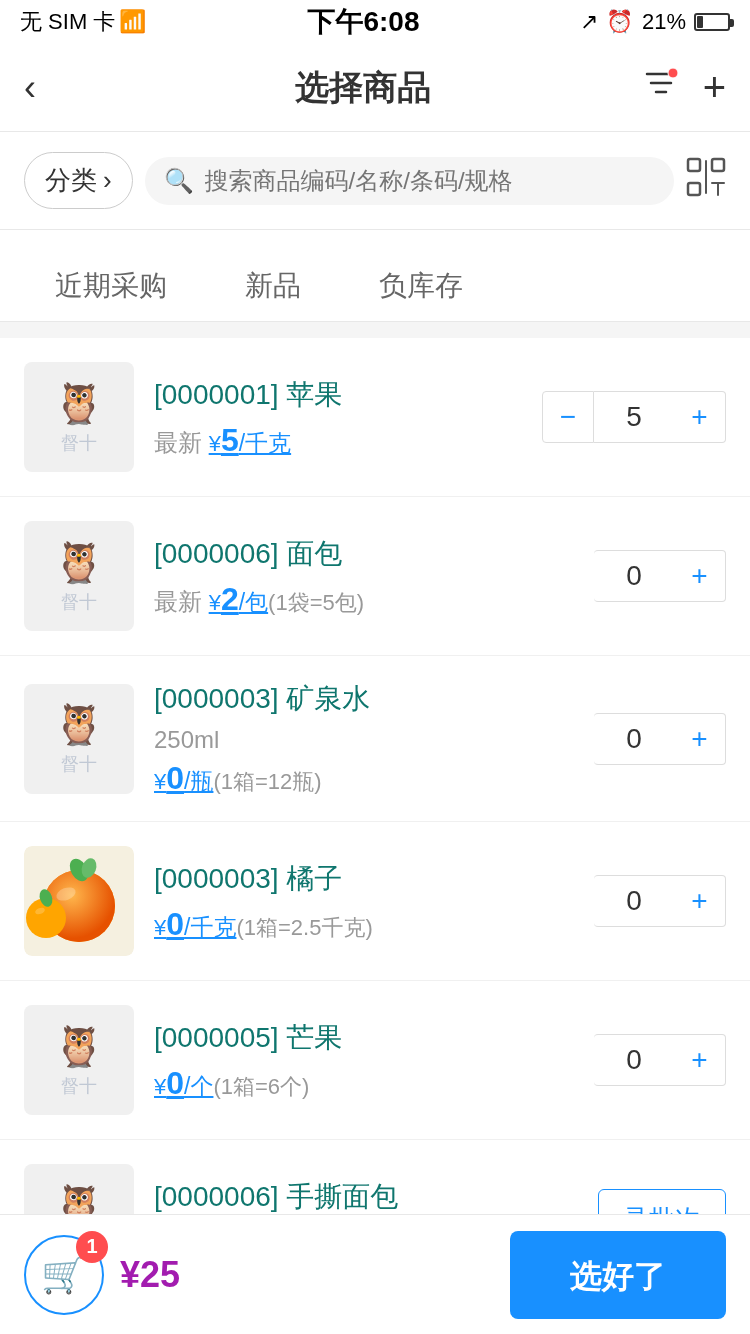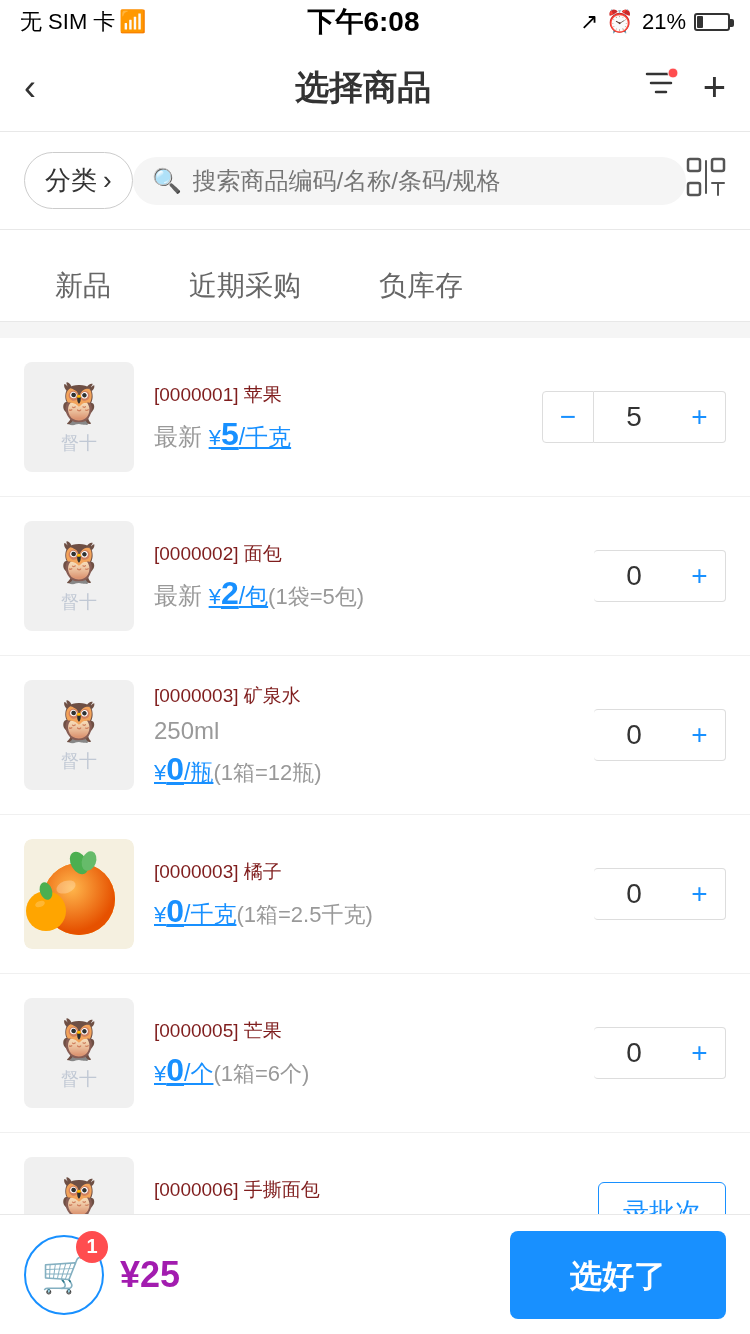--- a/index.html
+++ b/index.html
@@ -84,21 +84,21 @@
       color: #333;
       font-weight: 300;
     }
 
     
     .filter-bar {
       background: #fff;
       padding: 20px 24px;
       display: flex;
       align-items: center;
-      gap: 0;
+      gap: 12px;
       border-bottom: 1px solid #e8e8e8;
     }
     .category-btn {
       display: flex;
       align-items: center;
       gap: 6px;
       border: 1px solid #ccc;
       border-radius: 30px;
       padding: 10px 20px;
       font-size: 26px;
@@ -198,22 +198,22 @@
     .owl-logo-text {
       font-size: 18px;
       color: #c0c8d4;
     }
 
     .product-info {
       flex: 1;
       min-width: 0;
     }
     .product-name {
-      font-size: 19px;
-      color: #7f1d1d;
+      font-size: 28px;
+      color: #0f766e;
       margin-bottom: 8px;
       font-weight: 500;
     }
     .product-spec {
       font-size: 24px;
       color: #999;
       margin-bottom: 6px;
     }
     .product-price {
       font-size: 24px;
@@ -395,22 +395,22 @@
       <rect x="26" y="2" width="12" height="12" rx="2" stroke="#555" stroke-width="2.5" fill="none"></rect>
       <rect x="2" y="26" width="12" height="12" rx="2" stroke="#555" stroke-width="2.5" fill="none"></rect>
       <line x1="20" y1="4" x2="20" y2="36" stroke="#555" stroke-width="2" stroke-linecap="round"></line>
       <line x1="26" y1="26" x2="38" y2="26" stroke="#555" stroke-width="2" stroke-linecap="round"></line>
       <line x1="32" y1="26" x2="32" y2="38" stroke="#555" stroke-width="2" stroke-linecap="round"></line>
     </svg>
   </span>
 </div>
 
 <div class="tab-bar">
+  <div class="tab-item">近期采购</div>
   <div class="tab-item">新品</div>
-  <div class="tab-item">近期采购</div>
   <div class="tab-item">负库存</div>
 </div>
 
 <div class="section-divider"></div>
 
 <div class="product-list">
 
   <div class="product-item">
     <div class="product-image">
       <div class="owl-logo">
@@ -432,21 +432,21 @@
   </div>
 
   <div class="product-item">
     <div class="product-image">
       <div class="owl-logo">
         <span class="owl-logo-icon">🦉</span>
         <span class="owl-logo-text">督十</span>
       </div>
     </div>
     <div class="product-info">
-      <div class="product-name">[0000002] 面包</div>
+      <div class="product-name">[0000006] 面包</div>
       <div class="product-price">
         <span class="price-label">最新 </span><span class="price-currency">¥</span><span class="price-value">2</span><span class="price-unit">/包</span><span class="price-spec">(1袋=5包)</span>
       </div>
     </div>
     <div class="quantity-control">
       <input class="qty-input" type="text" value="0" style="border-radius: 4px 0px 0px 4px; border-right: none;">
       <button class="qty-btn qty-plus" style="border-radius:0 4px 4px 0;">+</button>
     </div>
   </div>
 

